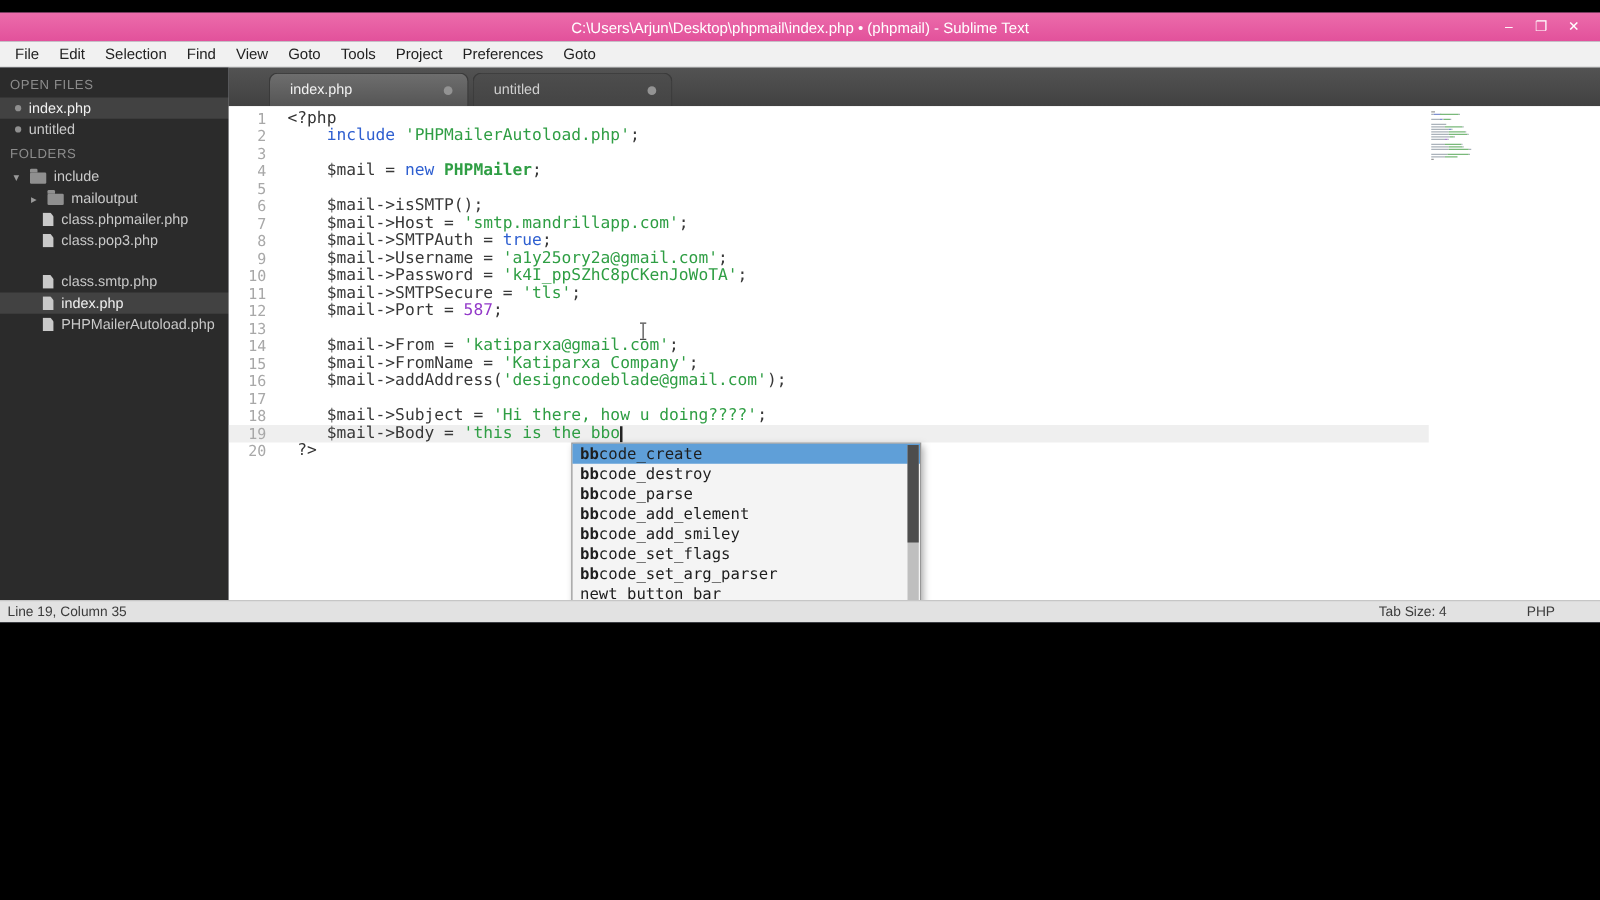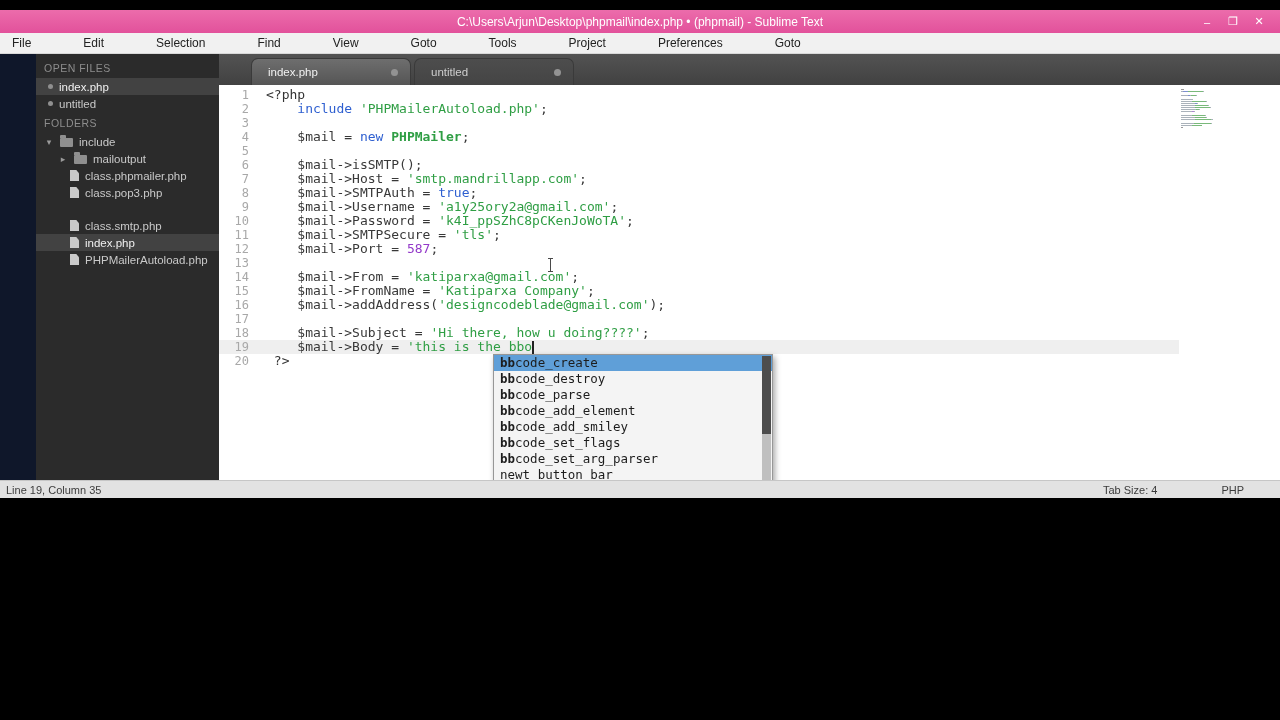--- a/index.html
+++ b/index.html
@@ -16,25 +16,25 @@
               background:linear-gradient(#ec6cab,#e2519b); display:flex; align-items:center; }
   .titlebar .title { flex:1; text-align:center; color:#fff; font-size:12px;
                      white-space:nowrap; overflow:hidden; }
   .win-controls { position:absolute; right:8px; top:0; height:100%; display:flex; align-items:center; }
   .win-btn { width:26px; height:18px; display:flex; align-items:center; justify-content:center;
              color:#fff; font-size:11px; cursor:default; }
 
   
   .menubar { position:absolute; top:33px; left:0; right:0; height:21px; background:#f1f1f1;
              border-bottom:1px solid #d9d9d9; display:flex; align-items:flex-end;
-             padding-left:4px; font-size:12px; color:#222;gap:36px; }
+             padding-left:4px; font-size:12px; color:#222; }
   .menu-item { padding:0 8px; height:100%; display:flex; align-items:center; }
 
   
-  .main { position:absolute; top:54px; left:0; right:0; bottom:32px; display:flex;padding-left:36px; }
+  .main { position:absolute; top:54px; left:0; right:0; bottom:32px; display:flex; }
 
   
   .sidebar { width:183px; background:#2b2b2b; color:#c4c4c4; font-size:11.5px;
              padding-top:3px; overflow:hidden; flex:none; }
   .section-label { color:#8d8d8d; font-size:10.5px; letter-spacing:.5px; padding:5px 8px 4px 8px; }
   .side-item { display:flex; align-items:center; height:17px; gap:6px; padding-left:12px;
                white-space:nowrap; color:#c9c9c9; }
   .side-item.selected { background:#424242; color:#f0f0f0; }
   .mod-dot { width:5px; height:5px; border-radius:50%; background:#8f8f8f; flex:none; }
   .arrow { font-size:9px; color:#9a9a9a; width:10px; text-align:center; flex:none; }

